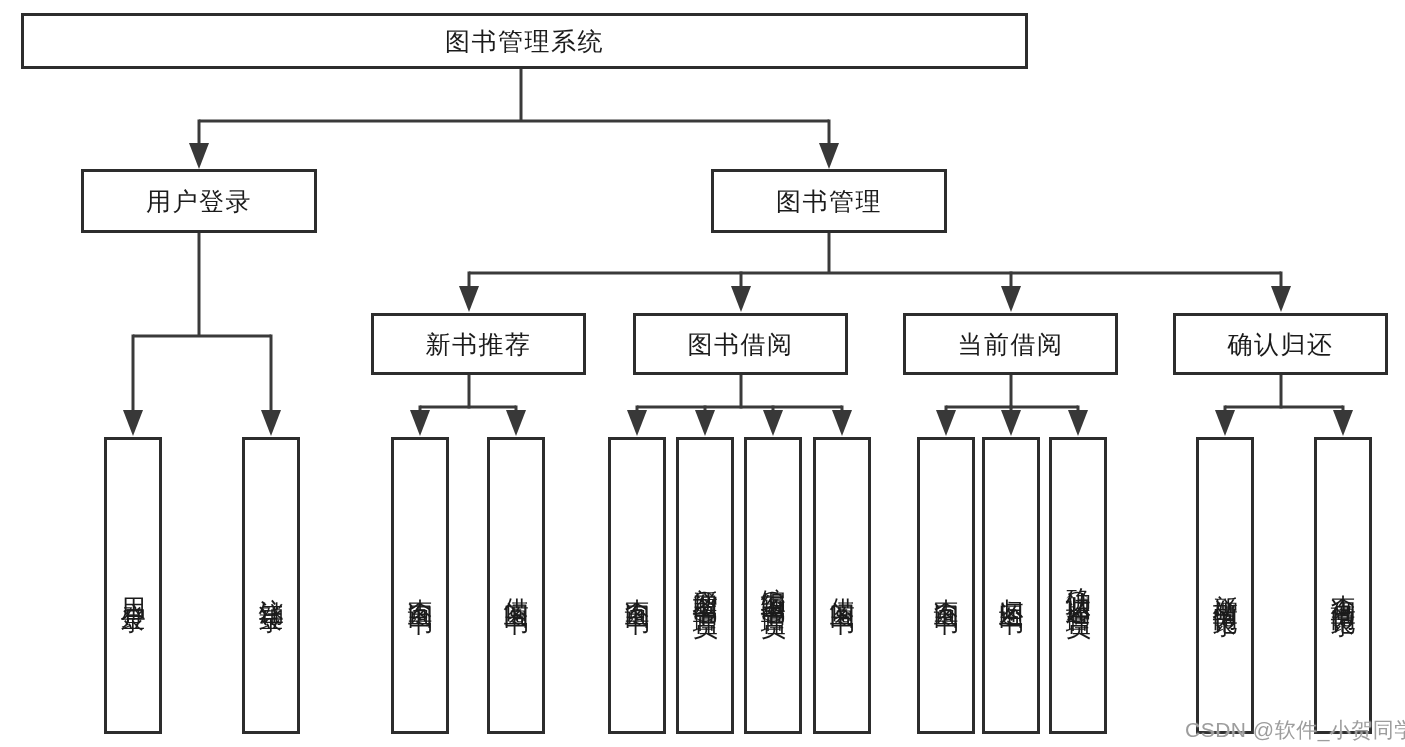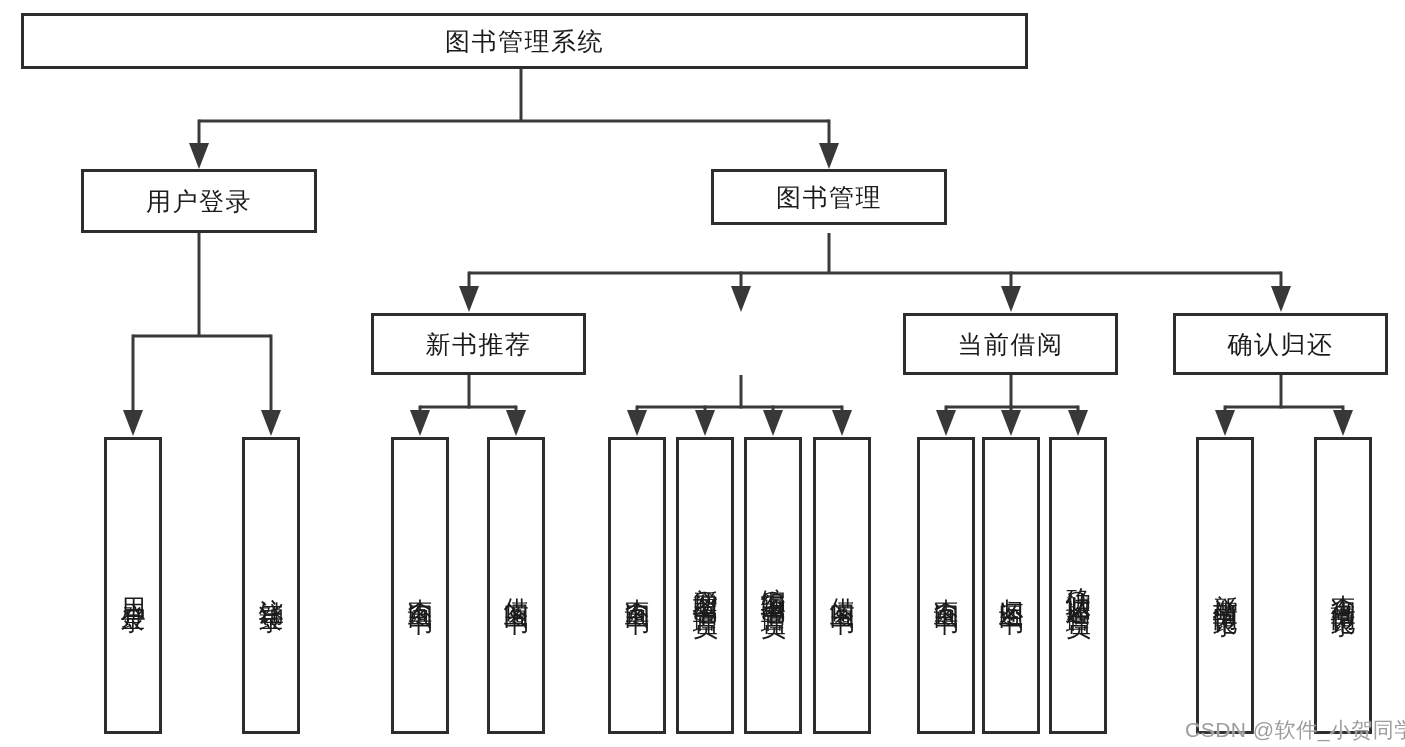--- a/index.html
+++ b/index.html
@@ -34,21 +34,21 @@
   .vnode .vtext {
     writing-mode:vertical-rl;
     text-orientation:mixed;
     font-size:25px;
     letter-spacing:4px;
     line-height:1.1;
   }
   
   .n-root        { left:21px;   top:13px;  width:1007px; height:56px; }
   .n-user-login  { left:81px;   top:169px; width:236px;  height:64px; }
-  .n-book-mgmt   { left:711px;  top:169px; width:236px;  height:56px; }
+  .n-book-mgmt   { left:711px;  top:169px; width:236px;  height:64px; }
   .n-l3-1 { left:371px;  top:313px; width:215px; height:62px; }
   .n-l3-2 { left:633px;  top:313px; width:215px; height:62px; }
   .n-l3-3 { left:903px;  top:313px; width:215px; height:62px; }
   .n-l3-4 { left:1173px; top:313px; width:215px; height:62px; }
   .leaf { top:437px; width:58px; height:297px; }
   .n-a1 { left:104px; }  .n-a2 { left:242px; }
   .n-b1 { left:391px; }  .n-b2 { left:487px; }
   .n-c1 { left:608px; }  .n-c2 { left:676px; }  .n-c3 { left:744px; }  .n-c4 { left:813px; }
   .n-d1 { left:917px; }  .n-d2 { left:982px; }  .n-d3 { left:1049px; }
   .n-e1 { left:1196px; } .n-e2 { left:1314px; }
@@ -134,20 +134,23 @@
   <div class="node n-user-login">
     <span>用户登录</span>
   </div>
   <div class="node n-book-mgmt">
     <span>图书管理</span>
   </div>
 
   <div class="node n-l3-1">
     <span>新书推荐</span>
   </div>
+  <div class="node n-l3-2">
+    <span>图书借阅</span>
+  </div>
   <div class="node n-l3-3">
     <span>当前借阅</span>
   </div>
   <div class="node n-l3-4">
     <span>确认归还</span>
   </div>
 
   <div class="vnode leaf n-a1">
     <span class="vtext">用户登录</span>
   </div>

